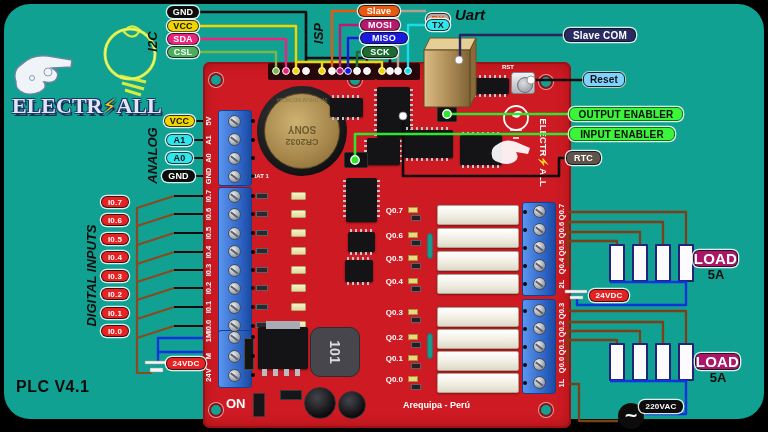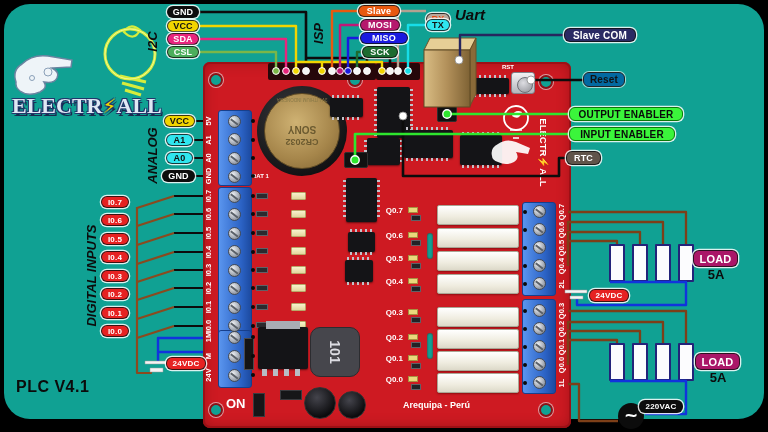--- a/index.html
+++ b/index.html
@@ -16,25 +16,25 @@
   .c-yellow{background:#f2d500;color:#111;}
   .c-pink{background:#e8257d;}
   .c-green{background:#4cae5c;}
   .c-orange{background:#e8590f;}
   .c-magenta{background:#b5186d;}
   .c-blue{background:#1a1adf;}
   .c-dgreen{background:#1d6b30;}
   .c-tan{background:#b9a89b;color:#e8470d;}
   .c-cyan{background:#2fe6ef;color:#111;}
   .c-navy{background:#2a2a63;font-size:10px;}
-  .c-white{background:#0369a1;color:#111;border:1.5px solid #222;box-shadow:0 0 0 1px rgba(255,255,255,.6);font-size:10px;}
+  .c-white{background:#7dd3fc;color:#111;border:1.5px solid #222;box-shadow:0 0 0 1px rgba(255,255,255,.6);font-size:10px;}
   .c-bgreen{background:#3bf53b;color:#0b0b0b;border:1px solid #0a7a0a;font-size:10px;}
   .c-taupe{background:#60544a;}
   .c-red{background:#e62222;font-size:8px;}
-  .c-load{background:#aa1668;font-size:11px;}
+  .c-load{background:#aa1668;font-size:15px;}
   .titleTxt{position:absolute;color:#0c0c0c;font:italic bold 13px "Liberation Sans",sans-serif;
             z-index:30;white-space:nowrap;text-align:center;}
   .rot{transform:rotate(-90deg);}
   
   .board{position:absolute;left:203px;top:62px;width:368px;height:366px;background:#ce1a22;
          border-radius:7px;z-index:10;box-shadow:inset 0 0 0 2px #9c1016, inset 0 0 14px rgba(60,0,0,.35);}
   .hole{position:absolute;width:14px;height:14px;border-radius:50%;background:#10a193;
         border:2px solid #8a1216;box-shadow:0 0 0 1px #e09aa0;}
   .slot{position:absolute;background:#10a193;border-radius:3px;box-shadow:inset 0 0 2px #6a0d10;}
   .hdr{position:absolute;height:17px;background:#26070a;border-radius:2px;}

